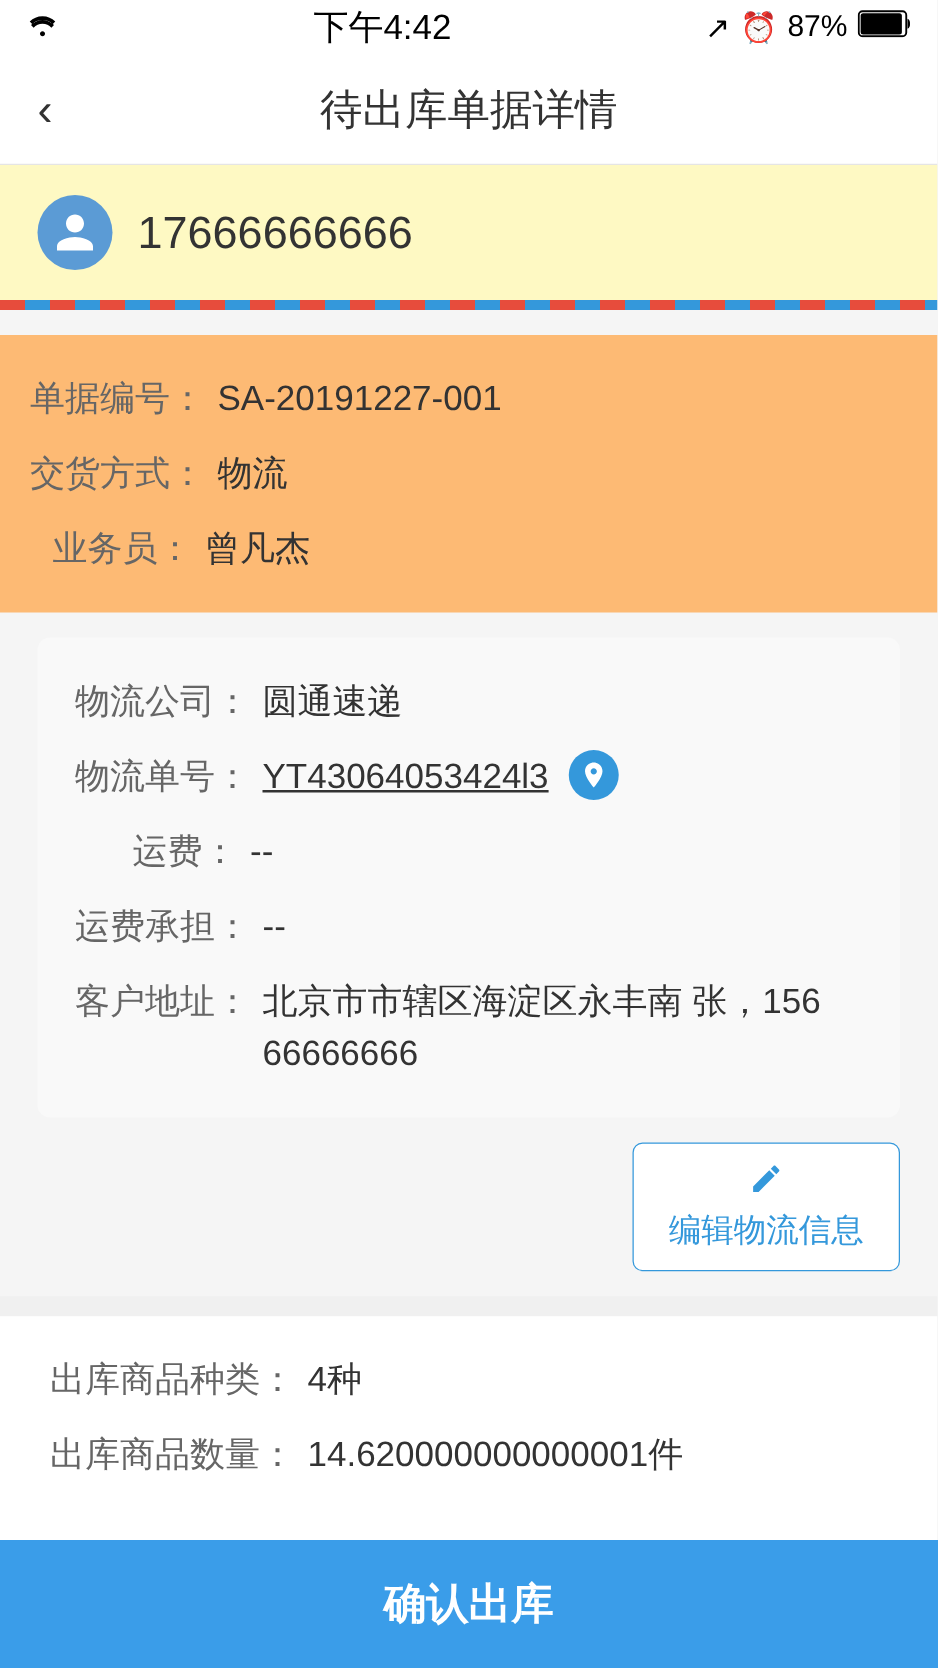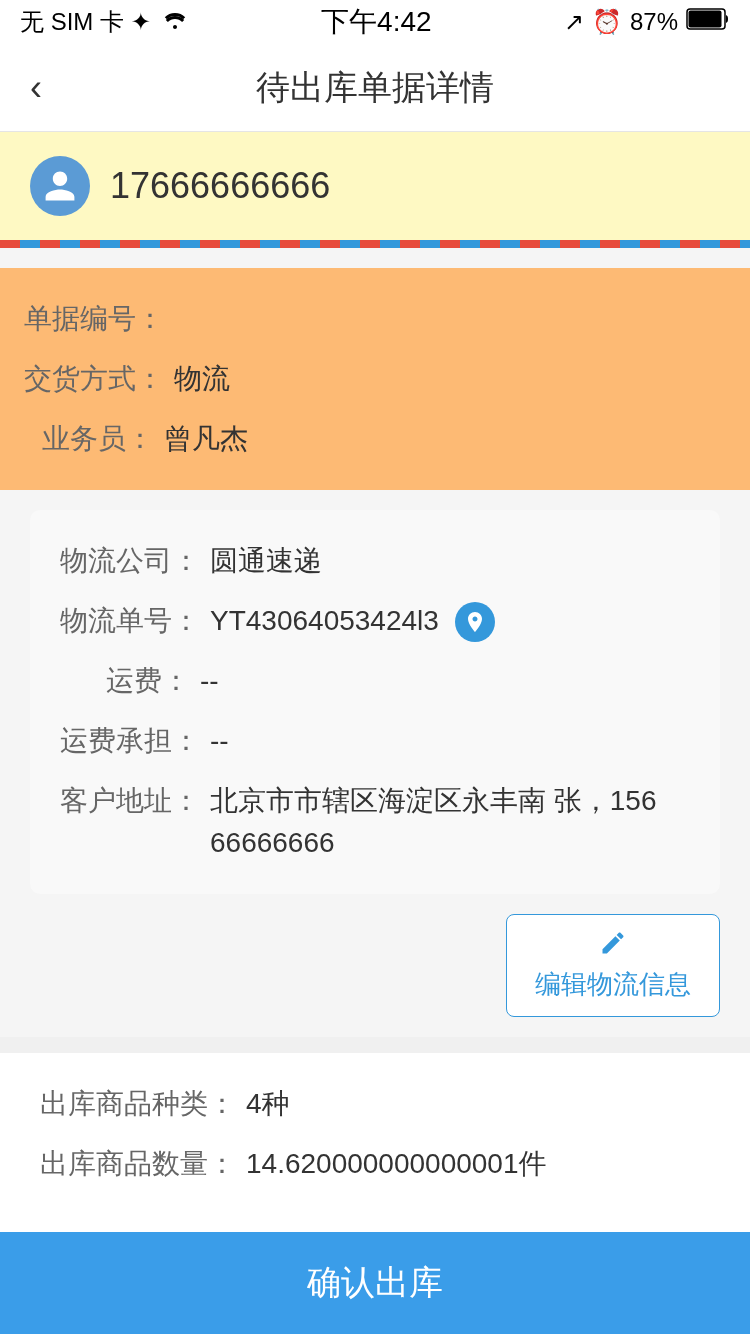--- a/index.html
+++ b/index.html
@@ -145,22 +145,23 @@
     }
     .logistics-card .info-row {
       font-size: 28px;
     }
     .logistics-card .info-label {
       min-width: 140px;
     }
 
     .logistics-number-row {
       display: flex;
-      align-items: flex-end;
+      align-items: flex-start;
       gap: 16px;
+      text-decoration: underline;
     }
     .location-icon {
       width: 40px;
       height: 40px;
       background: #3498db;
       border-radius: 50%;
       display: flex;
       align-items: center;
       justify-content: center;
       flex-shrink: 0;
@@ -251,35 +252,34 @@
       bottom: 0;
       width: 750px;
       background: #3a9de9;
       padding: 28px 0;
       text-align: center;
       cursor: pointer;
     }
     .confirm-btn-area span {
       color: #fff;
       font-size: 34px;
-      font-weight: 400;
+      font-weight: 700;
     }
 
     .main-content {
       padding-bottom: 100px;
     }
   </style>
 </head>
 <body>
 
 <div class="main-content">
 
   <div class="status-bar">
     <div class="status-bar-left">
-      <span>无 SIM 卡 ✦</span>
       <span>
         <svg width="28" height="22" viewBox="0 0 28 22" fill="none">
           <path d="M14 17c1.1 0 2 .9 2 2s-.9 2-2 2-2-.9-2-2 .9-2 2-2z" fill="#000"></path>
           <path d="M14 11c2.8 0 5.3 1.2 7.1 3.1l2.1-2.1C20.8 9.6 17.5 8 14 8S7.2 9.6 4.8 12l2.1 2.1C8.7 12.2 11.2 11 14 11z" fill="#000"></path>
           <path d="M14 5C10 5 6.4 6.6 3.8 9.2l2.1 2.1C8 9.2 10.9 8 14 8s6 1.2 8.1 3.3l2.1-2.1C21.6 6.6 18 5 14 5z" fill="#000"></path>
         </svg>
       </span>
     </div>
     <div class="status-bar-center">下午4:42</div>
     <div class="status-bar-right">
@@ -308,20 +308,21 @@
       </svg>
     </div>
     <div class="customer-phone">17666666666</div>
   </div>
 
   <div class="dashed-divider"></div>
 
   <div class="info-card">
     <div class="info-row">
       <span class="info-label">单据编号：</span>
+      <span class="info-value">SA-20191227-001</span>
     </div>
     <div class="info-row">
       <span class="info-label">交货方式：</span>
       <span class="info-value">物流</span>
     </div>
     <div class="info-row">
       <span class="info-label">业务员：</span>
       <span class="info-value">曾凡杰</span>
     </div>
   </div>

